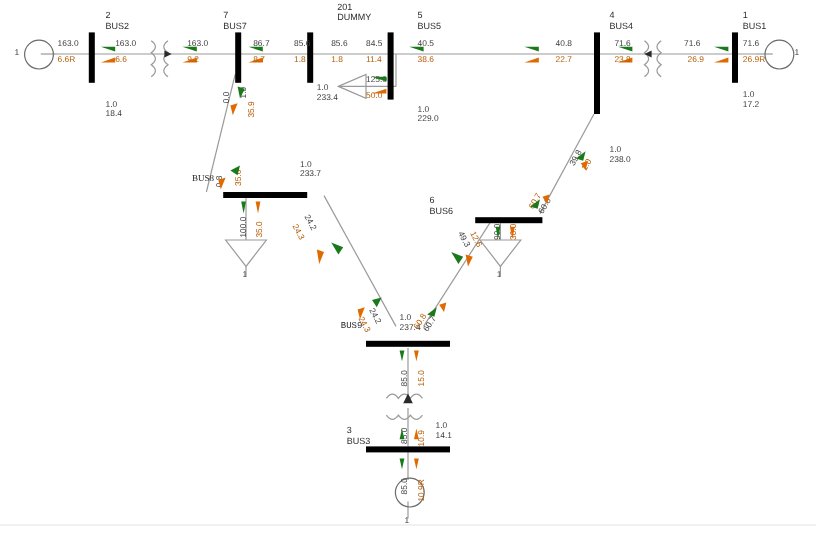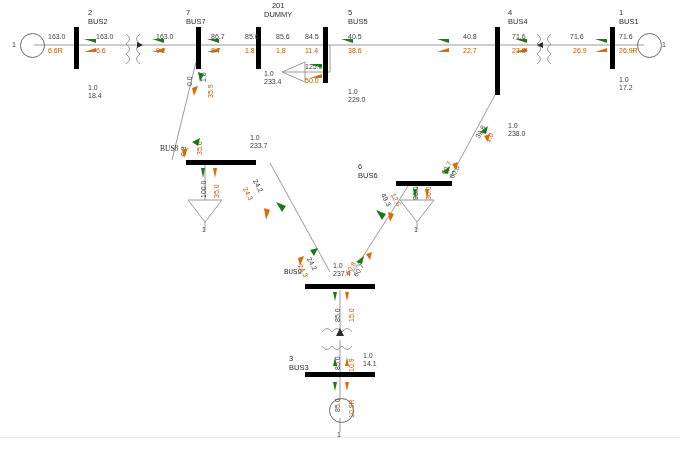--- a/index.html
+++ b/index.html
@@ -141,21 +141,21 @@
   <div class="gen" style="left:329px;top:398px;width:23px;height:23px;"></div>
 
   <div class="busname" style="left:88px;top:9px;">
     <span>2</span><br>
     <span>BUS2</span>
   </div>
   <div class="busname" style="left:186px;top:9px;">
     <span>7</span><br>
     <span>BUS7</span>
   </div>
-  <div class="busname" style="left:264px;top:2px;text-align:center;">
+  <div class="busname" style="left:281px;top:2px;">
     <span>201</span><br>
     <span>DUMMY</span>
   </div>
   <div class="busname" style="left:348px;top:9px;">
     <span>5</span><br>
     <span>BUS5</span>
   </div>
   <div class="busname" style="left:508px;top:9px;">
     <span>4</span><br>
     <span>BUS4</span>

